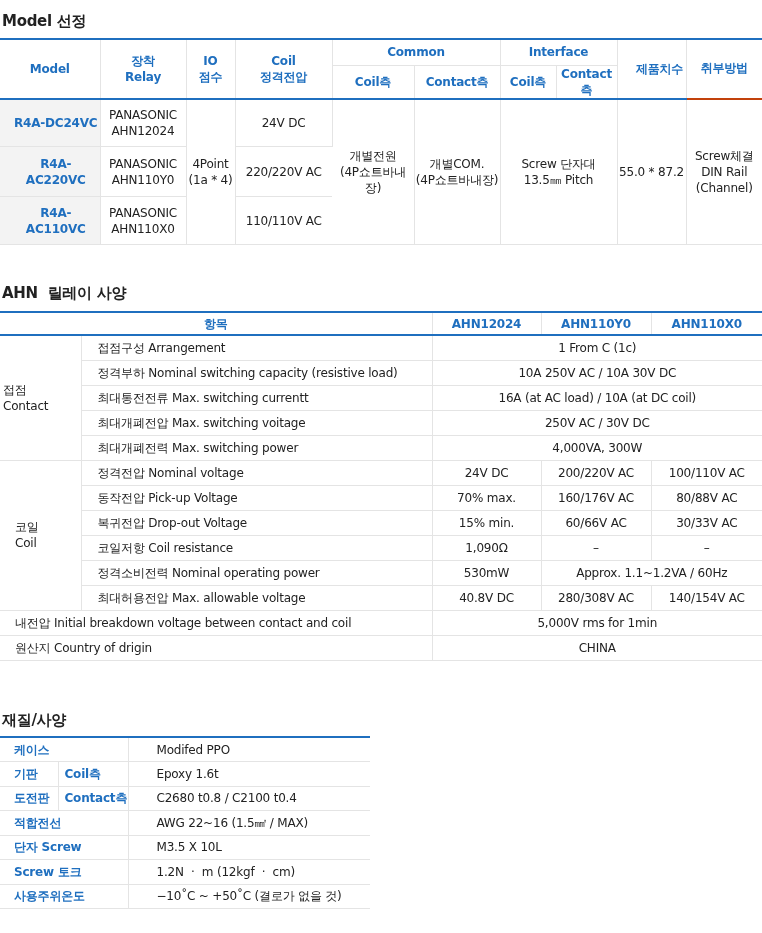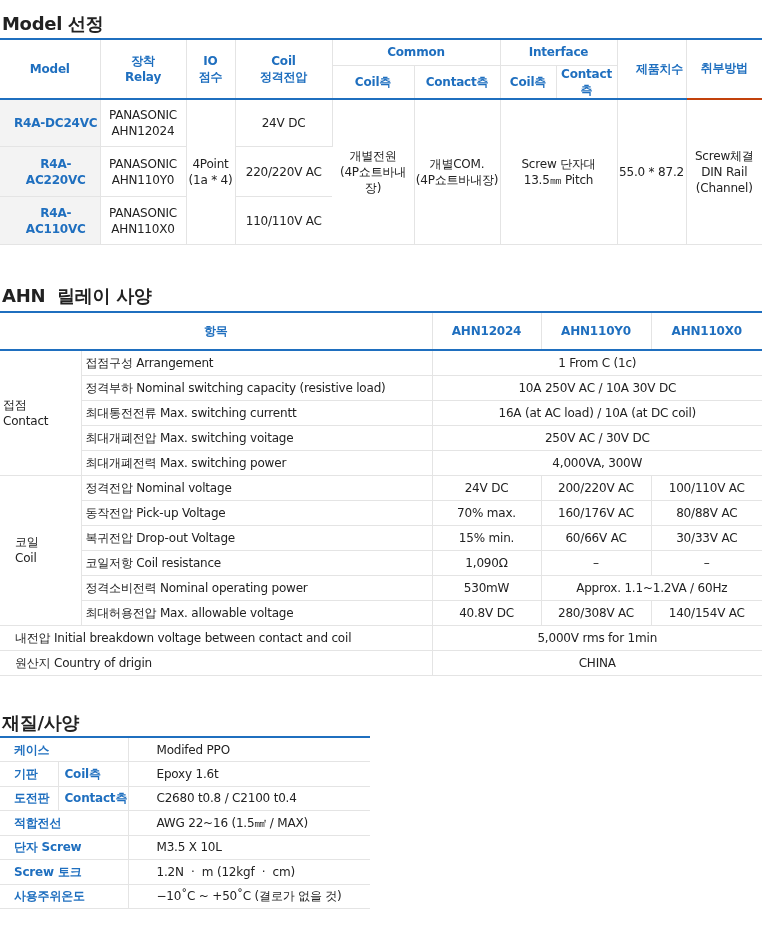--- a/index.html
+++ b/index.html
@@ -2,34 +2,34 @@
 <html><head>
   <meta charset="utf-8">
   <style>
     * { box-sizing: border-box; margin: 0; padding: 0; }
     body {
       width: 762px; height: 933px; background: #ffffff;
       font-family: "DejaVu Sans", "Liberation Sans", sans-serif;
       color: #222; font-size: 12px; position: relative; overflow: hidden;
     }
     .section-title {
-      position: absolute; left: 2px; font-size: 18px; font-weight: bold; color: #222;
+      position: absolute; left: 2px; font-size: 15px; font-weight: bold; color: #222;
       letter-spacing: -0.3px;
     }
     table { border-collapse: collapse; position: absolute; table-layout: fixed; }
     td, th {
       border-bottom: 1px solid #e4e4e4; border-right: 1px solid #e4e4e4;
       text-align: center; vertical-align: middle; font-weight: normal;
       font-size: 12px; line-height: 16px; color: #222; letter-spacing: -0.2px;
     }
     th { color: #1f6fbf; font-weight: bold; }
     td:last-child, th:last-child { border-right: none; }
     .blue-top { border-top: 2px solid #1f6fbf; }
     .model-cell { background: #f3f3f3; color: #1f6fbf; font-weight: bold; padding-left: 12px; }
-    .left { text-align: left; padding-left: 4px; }
+    .left { text-align: left; padding-left: 16px; }
     .blue { color: #1f6fbf; font-weight: bold; }
 
     
     #t1 { left: 0; top: 38px; width: 762px; }
     #t1 th { font-size: 12px; }
 
     
     #t2 { left: 0; top: 311px; width: 762px; }
     #t2 td { height: 25px; }
 
@@ -138,21 +138,21 @@
 
 <table id="t2">
   <colgroup>
     <col style="width:81px">
       <col style="width:351px">
       <col style="width:109px">
       <col style="width:110px">
       <col style="width:111px">
   </colgroup>
   <thead>
-    <tr style="height:38px;">
+    <tr style="height:23px;">
       <th colspan="2" class="blue-top" style="border-bottom:2px solid #1f6fbf;">항목</th>
       <th class="blue-top" style="border-bottom:2px solid #1f6fbf;">AHN12024</th>
       <th class="blue-top" style="border-bottom:2px solid #1f6fbf;">AHN110Y0</th>
       <th class="blue-top" style="border-bottom:2px solid #1f6fbf;">AHN110X0</th>
     </tr>
   </thead>
   <tbody>
     <tr>
       <td rowspan="5" class="left" style="padding-left:3px;">
         <div>접점</div>

